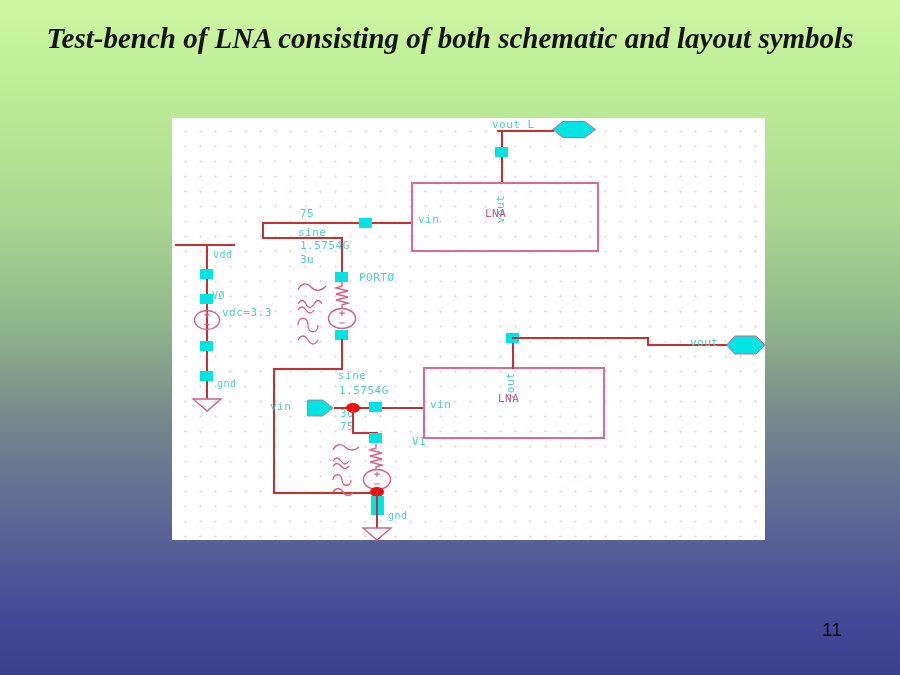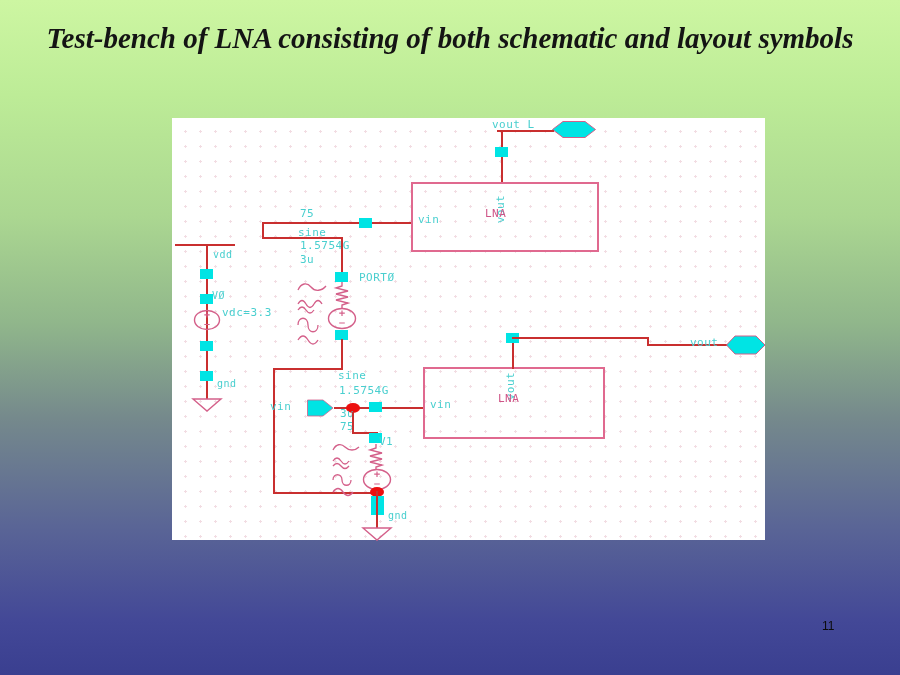--- a/index.html
+++ b/index.html
@@ -8,21 +8,21 @@
     background:linear-gradient(to bottom,
       #cdf6a2 0%, #bdec97 14%, #abd791 32%, #90b68b 48%,
       #75898c 62%, #5a6596 78%, #434897 92%, #3a3f90 100%);}
   .title{margin:0;padding-top:22px;text-align:center;
     font-family:"Liberation Serif",serif;font-style:italic;font-weight:bold;
     font-size:29px;color:#141414;}
   .panel{position:absolute;left:172px;top:118px;width:593px;height:422px;
     background-color:#ffffff;
     background-image:radial-gradient(rgba(212,140,160,0.30) 1px, transparent 1.3px);
     background-size:15px 15px;background-position:6px 6px;}
-  .page-num{position:absolute;left:822px;top:619px;font-size:12px;color:#0c0c0c;}
+  .page-num{position:absolute;left:822px;top:619px;font-size:19px;color:#0c0c0c;}
   
   .wh{position:absolute;height:2px;background:#c92f2f;}
   .wv{position:absolute;width:2px;background:#c92f2f;}
   .sq{position:absolute;width:13px;height:10px;background:#00e4e4;}
   .dot{position:absolute;width:14px;height:10px;background:#ec0f0f;border-radius:50%;}
   .box{position:absolute;border:2px solid #e0698f;}
   .lbl{position:absolute;font-family:"DejaVu Sans Mono",monospace;font-size:11px;
     color:#49cfcf;letter-spacing:0.5px;white-space:nowrap;line-height:12px;}
   .lbl-sm{font-size:10px;}
   .pink{color:#cf5588;}
@@ -109,21 +109,21 @@
     <div class="wh" style="left:162px;top:289px;width:89px;"></div>
     <div class="dot" style="left:174px;top:285px;"></div>
     <div class="sq" style="left:197px;top:284px;"></div>
     <span class="lbl" style="left:166px;top:252px;">sine</span>
     <span class="lbl" style="left:167px;top:267px;">1.5754G</span>
     <span class="lbl" style="left:168px;top:290px;">3u</span>
     <span class="lbl" style="left:168px;top:303px;">75</span>
     <div class="wv" style="left:180px;top:294px;height:22px;"></div>
     <div class="wh" style="left:180px;top:314px;width:26px;"></div>
     <div class="sq" style="left:197px;top:315px;"></div>
-    <span class="lbl" style="left:207px;top:318px;">V1</span>
+    <span class="lbl" style="left:240px;top:318px;">V1</span>
     <svg style="left:195px;top:326px;" width="18" height="26">
       <path d="M9,0 V4 L3,6 L15,9 L3,12 L15,15 L3,18 L15,21 L9,23 V26" fill="none" stroke="#d4608a" stroke-width="1.4"></path>
     </svg>
     <svg style="left:190px;top:350px;" width="30" height="23">
       <ellipse cx="15" cy="11.5" rx="13.5" ry="10" fill="none" stroke="#d4608a" stroke-width="1.4"></ellipse>
       <path d="M15,3.5 V9 M12.2,6.2 H17.8 M12.2,16 H17.8" stroke="#d4608a" stroke-width="1.2" fill="none"></path>
     </svg>
     <svg style="left:158px;top:324px;" width="34" height="54">
       <g fill="none" stroke="#d4608a" stroke-width="1.3">
         <path d="M3,8 C6,2 11,1 15,5 S25,9 29,5"></path>

